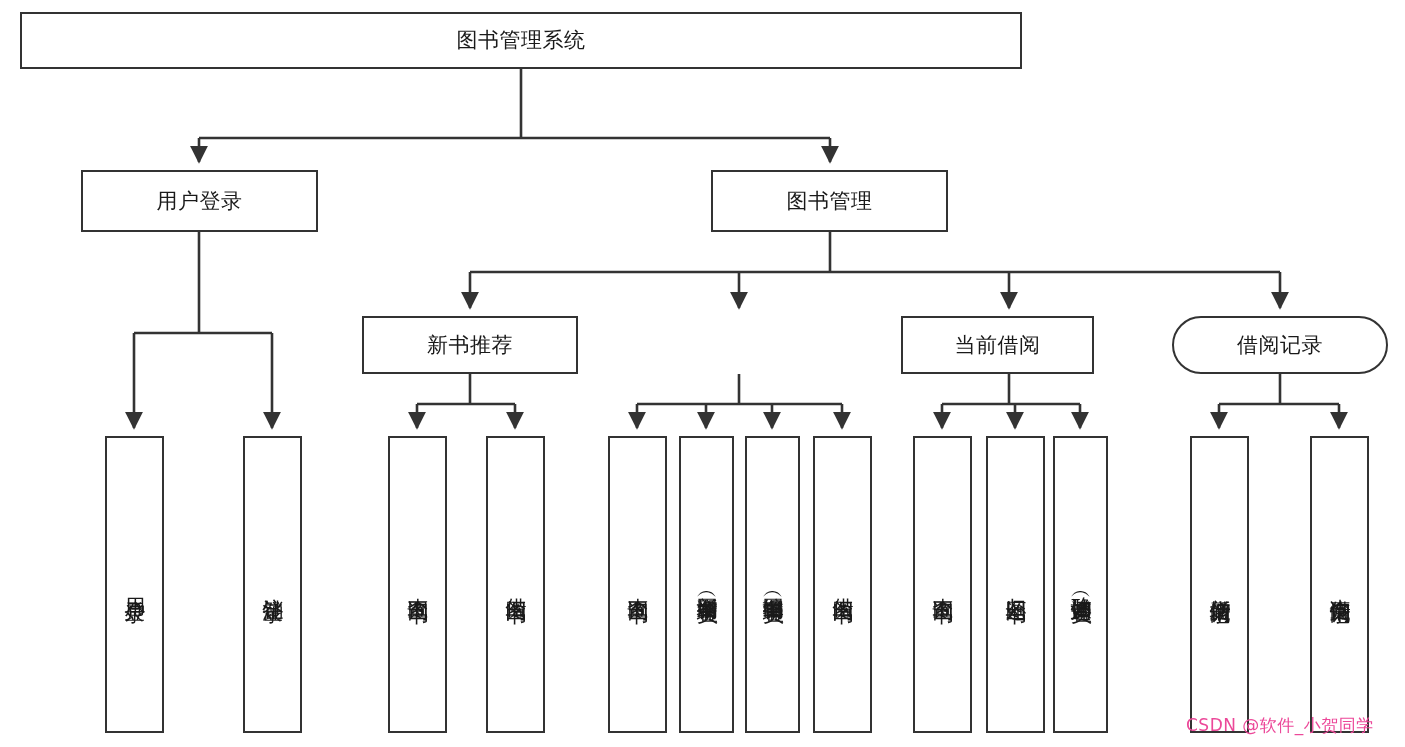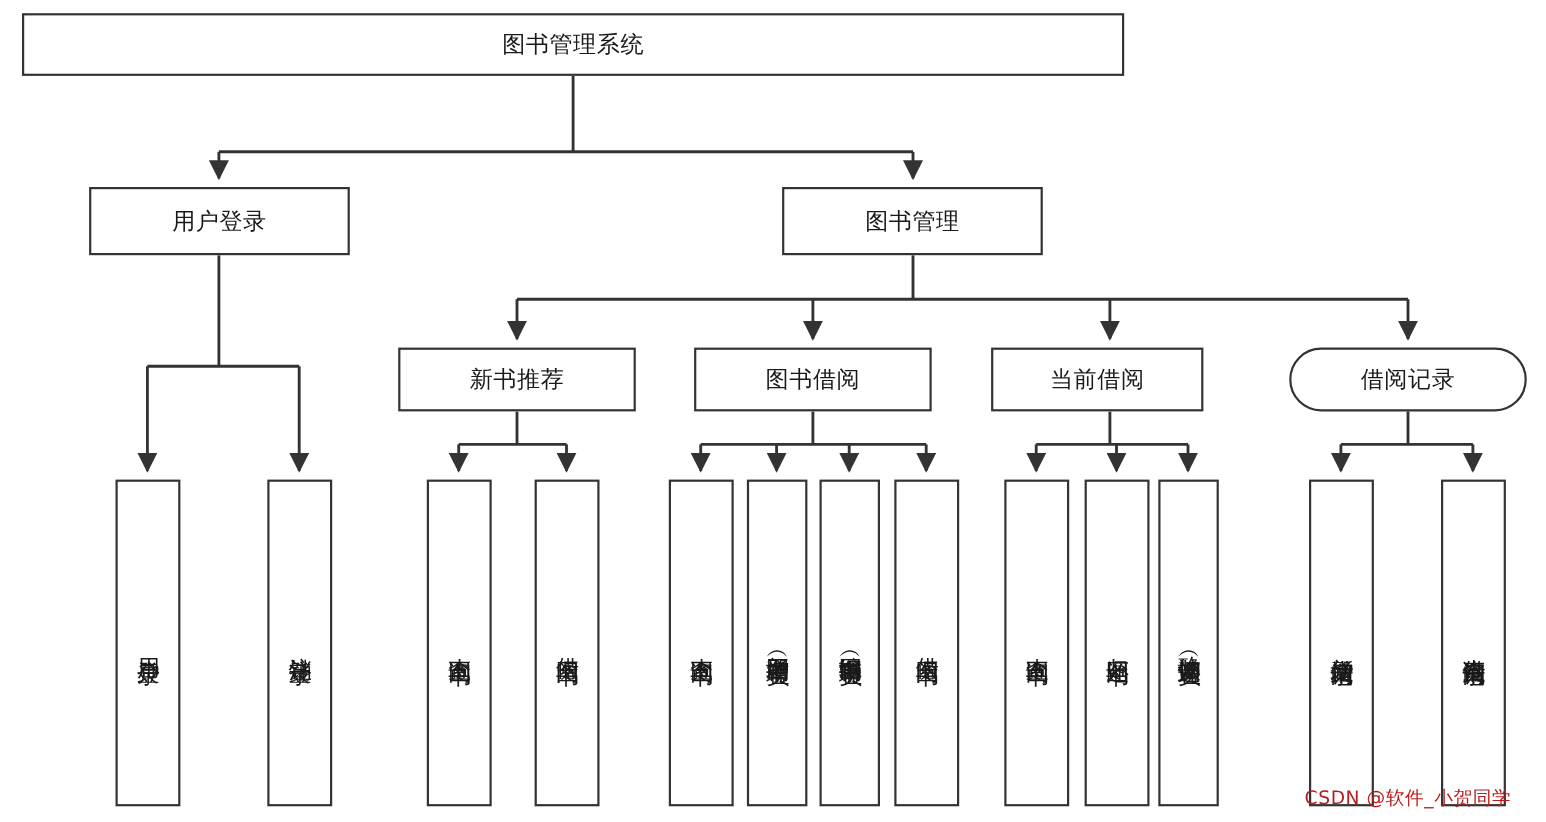--- a/index.html
+++ b/index.html
@@ -60,21 +60,21 @@
   }
   .node.leaf.tall .label {
     letter-spacing: 1px;
     line-height: 1.30;
   }
   .watermark {
     position: absolute;
     left: 1186px;
     top: 714px;
     font-size: 17px;
-    color: #b91c1c;
+    color: #ec4899;
     letter-spacing: 0.5px;
     white-space: nowrap;
     z-index: 3;
     font-family: "DejaVu Sans", "Liberation Sans", sans-serif;
   }
 </style>
 </head>
 <body>
 
 <div id="canvas">
@@ -136,23 +136,20 @@
   <div class="node" style="left:81px; top:170px; width:237px; height:62px;">
     <span class="label">用户登录</span>
   </div>
   <div class="node" style="left:362px; top:316px; width:216px; height:58px;">
     <span class="label">新书推荐</span>
   </div>
 
   <div class="node" style="left:711px; top:170px; width:237px; height:62px;">
     <span class="label">图书管理</span>
   </div>
-  <div class="node" style="left:631px; top:316px; width:216px; height:58px;">
-    <span class="label">图书借阅</span>
-  </div>
   <div class="node" style="left:901px; top:316px; width:193px; height:58px;">
     <span class="label">当前借阅</span>
   </div>
   <div class="node" style="left:1172px; top:316px; width:216px; height:58px;border-radius:29px;">
     <span class="label">借阅记录</span>
   </div>
 
   <div class="node leaf" style="left:105px; top:436px; width:59px; height:297px;">
     <span class="label">用户登录</span>
   </div>

